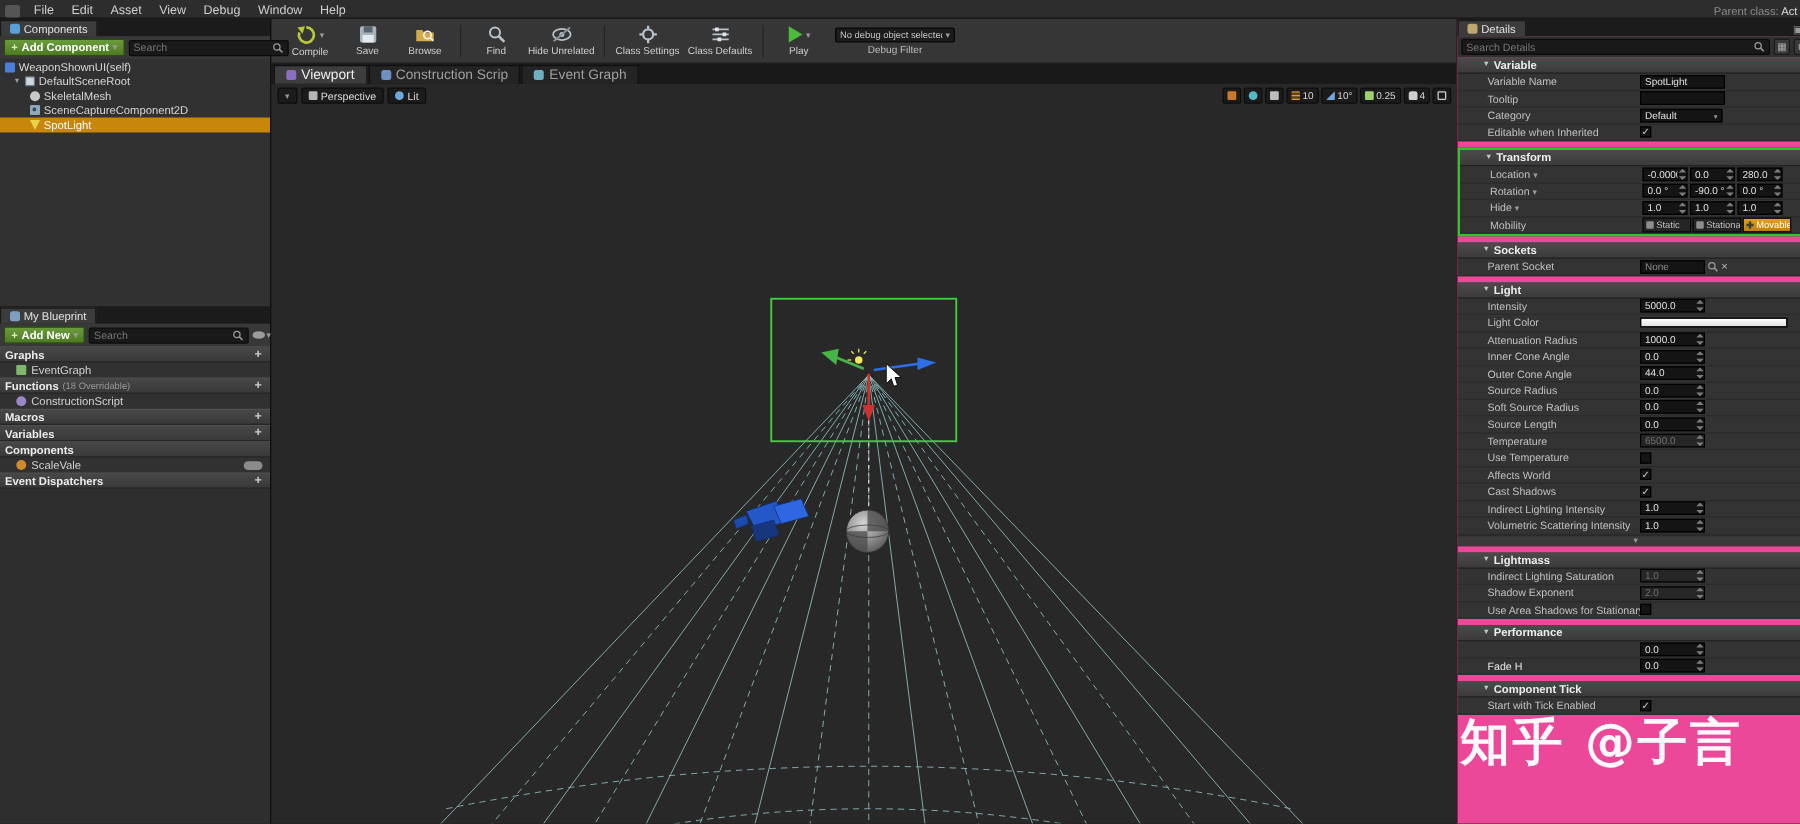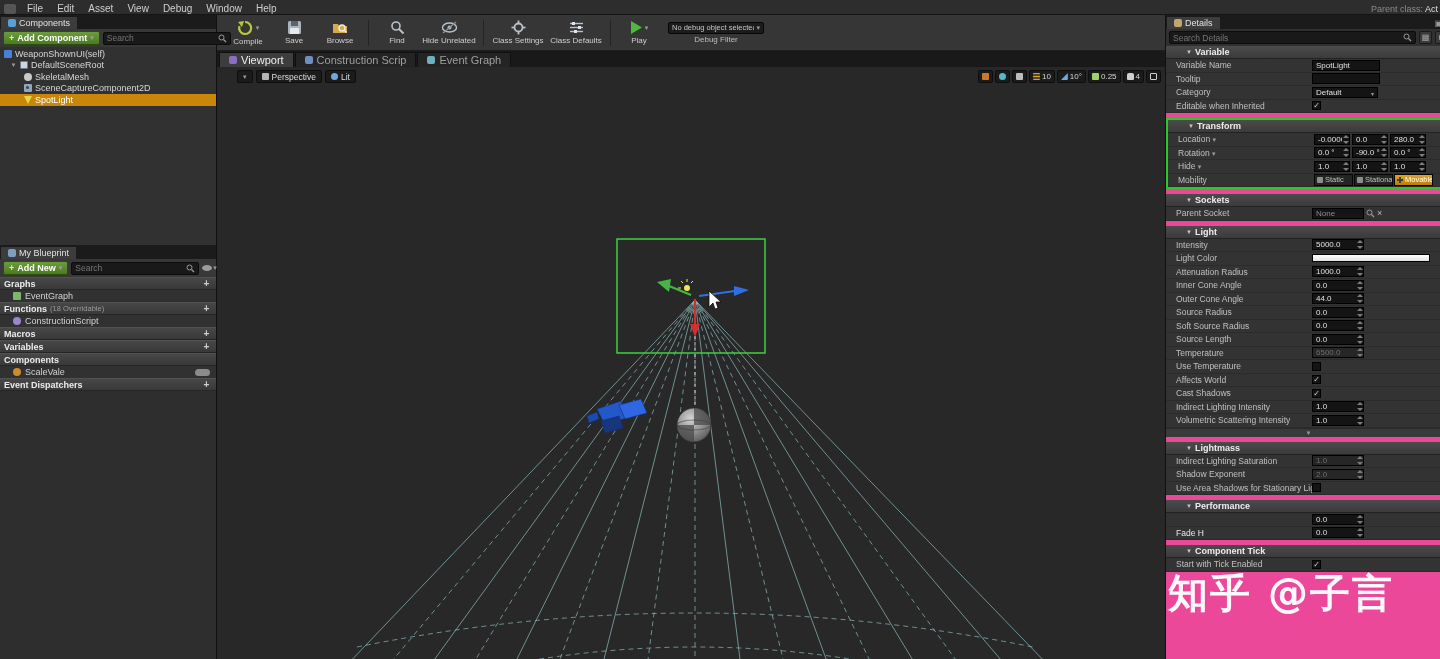--- a/index.html
+++ b/index.html
@@ -60,21 +60,21 @@
   .debuglabel{font-size:8px;color:#bdbdbd}
 
   
   .doctabs{position:absolute;left:217px;top:51px;width:948px;height:16px;background:#191919;display:flex;align-items:flex-end;gap:1px;padding-left:2px;z-index:3}
   .dtab{height:15px;display:flex;align-items:center;gap:4px;padding:0 9px;background:#242424;color:#9f9f9f;border:1px solid #101010;border-bottom:none;font-size:11px}
   .dtab.active{background:#3d3d3d;color:#efefef}
   .dtab .ticon8{width:8px;height:8px;border-radius:2px}
 
   
   .viewport{position:absolute;left:217px;top:67px;width:948px;height:592px;background:#282828;overflow:hidden;z-index:1}
-  .vp-overlay-tl{position:absolute;left:20px;top:3px;display:flex;gap:3px;z-index:2}
+  .vp-overlay-tl{position:absolute;left:5px;top:3px;display:flex;gap:3px;z-index:2}
   .vbtn{height:13px;background:rgba(25,25,25,.85);border:1px solid #0d0d0d;border-radius:2px;color:#dcdcdc;font-size:8.5px;display:flex;align-items:center;gap:3px;padding:0 5px}
   .vbtn .vicon{width:7px;height:7px;border-radius:1px;background:#b5b5b5}
   .vp-overlay-tr{position:absolute;right:4px;top:3px;display:flex;gap:2px;z-index:2;align-items:center}
   .sbtn{height:13px;min-width:14px;background:rgba(25,25,25,.85);border:1px solid #0d0d0d;border-radius:2px;color:#d6d6d6;font-size:8px;display:flex;align-items:center;justify-content:center;padding:0 3px;gap:2px}
   .sicon{width:7px;height:7px;border-radius:1px}
   .si-landscape{background:#c87a2a}
   .si-rot{background:#57b8c4;border-radius:50%}
   .si-surf{background:#bdbdbd}
   .si-grid{background:linear-gradient(#e89b2d,#e89b2d) 0 0/7px 1px no-repeat,linear-gradient(#e89b2d,#e89b2d) 0 3px/7px 1px no-repeat,linear-gradient(#e89b2d,#e89b2d) 0 6px/7px 1px no-repeat,#5a4522}
   .si-ang{background:#6fa8dc;clip-path:polygon(0 100%,100% 100%,100% 0)}
@@ -86,21 +86,21 @@
   .details{position:absolute;left:1165px;top:15px;width:286px;bottom:0;background:#ec4899;border-left:1px solid #101010;display:flex;flex-direction:column;z-index:4}
   .dsearchrow{display:flex;align-items:center;gap:3px;padding:2px 3px;background:#303030}
   .mini-iconbtn{width:13px;height:13px;background:#3a3a3a;border:1px solid #1a1a1a;border-radius:2px;display:flex;align-items:center;justify-content:center;color:#aaa;font-size:8px}
   .lockicon{width:6px;height:5px;background:#9a9a9a;position:relative;border-radius:1px}
   .lockicon::before{content:"";position:absolute;left:1px;top:-3px;width:4px;height:3px;border:1px solid #9a9a9a;border-bottom:none;border-radius:2px 2px 0 0}
   .dbody{flex:1;overflow:hidden}
   .dsec{background:#333333;margin-bottom:5px}
   .dhead{height:13px;background:linear-gradient(#4b4b4b,#3b3b3b);display:flex;align-items:center;padding:0 20px;font-weight:bold;color:#ededed;font-size:9px;border-bottom:1px solid #222;gap:3px}
   .harr{font-size:6px;color:#c4c4c4}
   .drow{height:13.5px;display:flex;align-items:center;border-bottom:1px solid #2b2b2b;padding-right:3px}
-  .dlabel{width:146px;padding-left:10px;color:#c0c0c0;font-size:8.5px;white-space:nowrap;overflow:hidden;flex:0 0 auto}
+  .dlabel{width:146px;padding-left:24px;color:#c0c0c0;font-size:8.5px;white-space:nowrap;overflow:hidden;flex:0 0 auto}
   .dval{flex:1;display:flex;align-items:center;gap:2px;min-width:0}
   .numbox{width:52px;height:11px;background:#141414;border:1px solid #000;color:#e0e0e0;font-size:8px;display:flex;align-items:center;padding:0 0 0 3px;white-space:nowrap;overflow:hidden}
   .numbox.dis{color:#6f6f6f;background:#262626}
   .numbox .val{flex:1;overflow:hidden;white-space:nowrap}
   .spin{width:6px;height:9px;display:flex;flex-direction:column;justify-content:space-between;margin-left:1px;flex:0 0 auto}
   .spin::before{content:"";border-left:3px solid transparent;border-right:3px solid transparent;border-bottom:3px solid #7d7d7d}
   .spin::after{content:"";border-left:3px solid transparent;border-right:3px solid transparent;border-top:3px solid #7d7d7d}
   .vbox{width:36px}
   .textbox{width:68px;height:11px;background:#141414;border:1px solid #000;color:#e0e0e0;font-size:8px;display:flex;align-items:center;padding:0 3px;overflow:hidden;white-space:nowrap}
   .dropbox{width:66px;height:11px;background:#141414;border:1px solid #000;color:#e0e0e0;font-size:8px;display:flex;align-items:flex-end;padding:0 3px;gap:2px}

